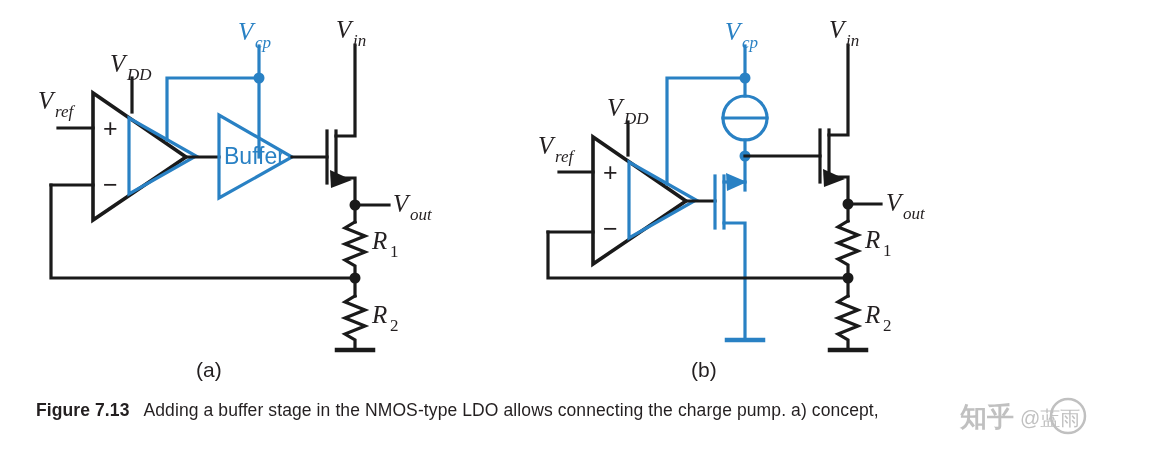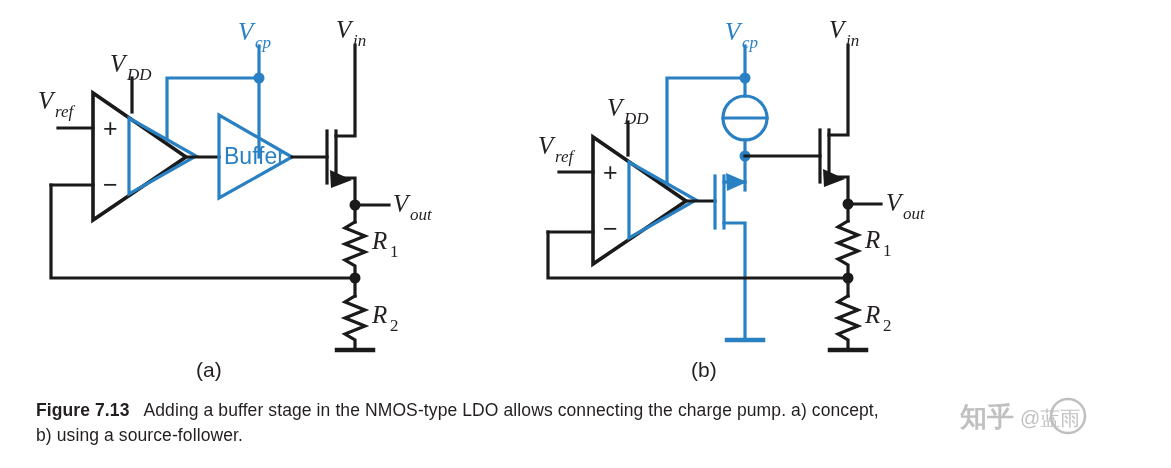--- a/index.html
+++ b/index.html
@@ -275,21 +275,20 @@
       <text class="lbl-sub-up" x="883" y="331">2</text>
 
       <path class="wire-k" d="M 830 350 L 866 350" style="stroke-width:4.5"></path>
 
       <text class="lbl-panel" x="691" y="377">(b)</text>
     </g>
   </svg>
 
   <div class="caption-block">
     <span class="caption-label">Figure 7.13</span><span class="caption-gap"></span><span>Adding a buffer stage in the NMOS-type LDO allows connecting the charge pump. a) concept,</span><br>
-    <span>b) using a source-follower.</span>
   </div>
 
   <svg class="watermark" viewBox="0 0 214 40">
     <text class="wm-text" x="2" y="30">知乎</text>
     <text class="wm-text-small" x="62" y="29">@蓝雨</text>
     <circle cx="110" cy="20" r="17" fill="none" stroke="#9a9a9a" stroke-width="2.5"></circle>
   </svg>
 
 </div>
 

